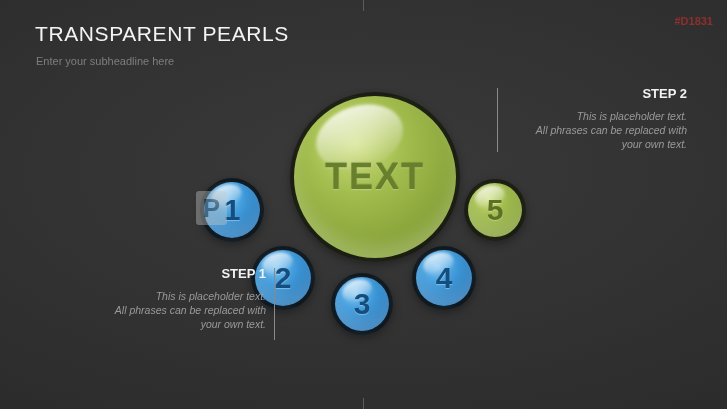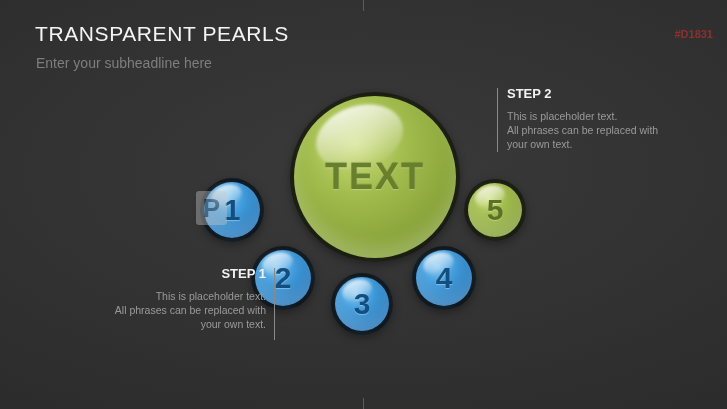--- a/index.html
+++ b/index.html
@@ -8,22 +8,22 @@
     background: radial-gradient(ellipse 130% 110% at 50% 42%, #3a3a3a 0%, #2e2e2e 55%, #232323 100%);
     font-family:"Liberation Sans", sans-serif;
   }
   
   .cropmark { position:absolute; width:1px; height:11px; background:#5c5c5c; left:363px; }
   .cropmark.top { top:0; }
   .cropmark.bottom { bottom:0; }
 
   
   .title { position:absolute; left:35px; top:22px; margin:0; color:#f4f4f4; font-size:21px; font-weight:normal; letter-spacing:0.6px; }
-  .subhead { position:absolute; left:36px; top:55px; color:#7e7e7e; font-size:14px; }
-  .code { position:absolute; right:14px; top:28px; color:#8e2f2f; font-size:11px; font-weight:bold; }
+  .subhead { position:absolute; left:36px; top:55px; color:#7e7e7e; font-size:11px; }
+  .code { position:absolute; right:14px; top:15px; color:#8e2f2f; font-size:11px; font-weight:bold; }
 
   
   .pearl {
     position:absolute; border-radius:50%; box-sizing:border-box;
     display:flex; align-items:center; justify-content:center;
     border:4px solid rgba(16,16,16,0.9);
   }
   .pearl::before {
     content:""; position:absolute; left:13%; top:6%; width:55%; height:38%;
     border-radius:50%;
@@ -50,25 +50,25 @@
   .pearl.green .num { color:#5c7123; text-shadow:0 1px 1px rgba(255,255,255,0.3); }
   .pearl.big .label {
     font-size:36px; font-weight:bold; color:#68802c; letter-spacing:2px; z-index:1;
     text-shadow:0 1px 1px rgba(255,255,255,0.25), 0 -1px 1px rgba(0,0,0,0.2);
   }
 
   
   .step { position:absolute; z-index:4; }
   .step .step-rule { position:absolute; width:1px; background:#8a8a8a; }
   .step .step-label { color:#f2f2f2; font-size:13px; font-weight:bold; margin-bottom:8px; }
-  .step .step-body { color:#9a9a9a; font-size:10.5px; line-height:14px; }
+  .step .step-body { color:#9a9a9a; font-size:10.5px; line-height:14px;font-style:italic; }
 
   .step2 { left:497px; top:86px; width:190px; }
   .step2 .step-rule { left:0; top:2px; height:64px; }
-  .step2 .step-label, .step2 .step-body { margin-left:10px; text-align:left; }
+  .step2 .step-label, .step2 .step-body { margin-left:20px; text-align:right; }
 
   .step1 { left:0; top:266px; width:275px; text-align:right; }
   .step1 .step-rule { right:0; top:2px; height:72px; }
   .step1 .step-label, .step1 .step-body { margin-right:9px; }
 
   
   .watermark { position:absolute; left:196px; top:191px; display:flex; align-items:center; gap:7px; z-index:6; opacity:0.5; }
   .wm-logo {
     width:31px; height:34px; border-radius:3px;
     background:rgba(200,200,200,0.8); color:#333;

